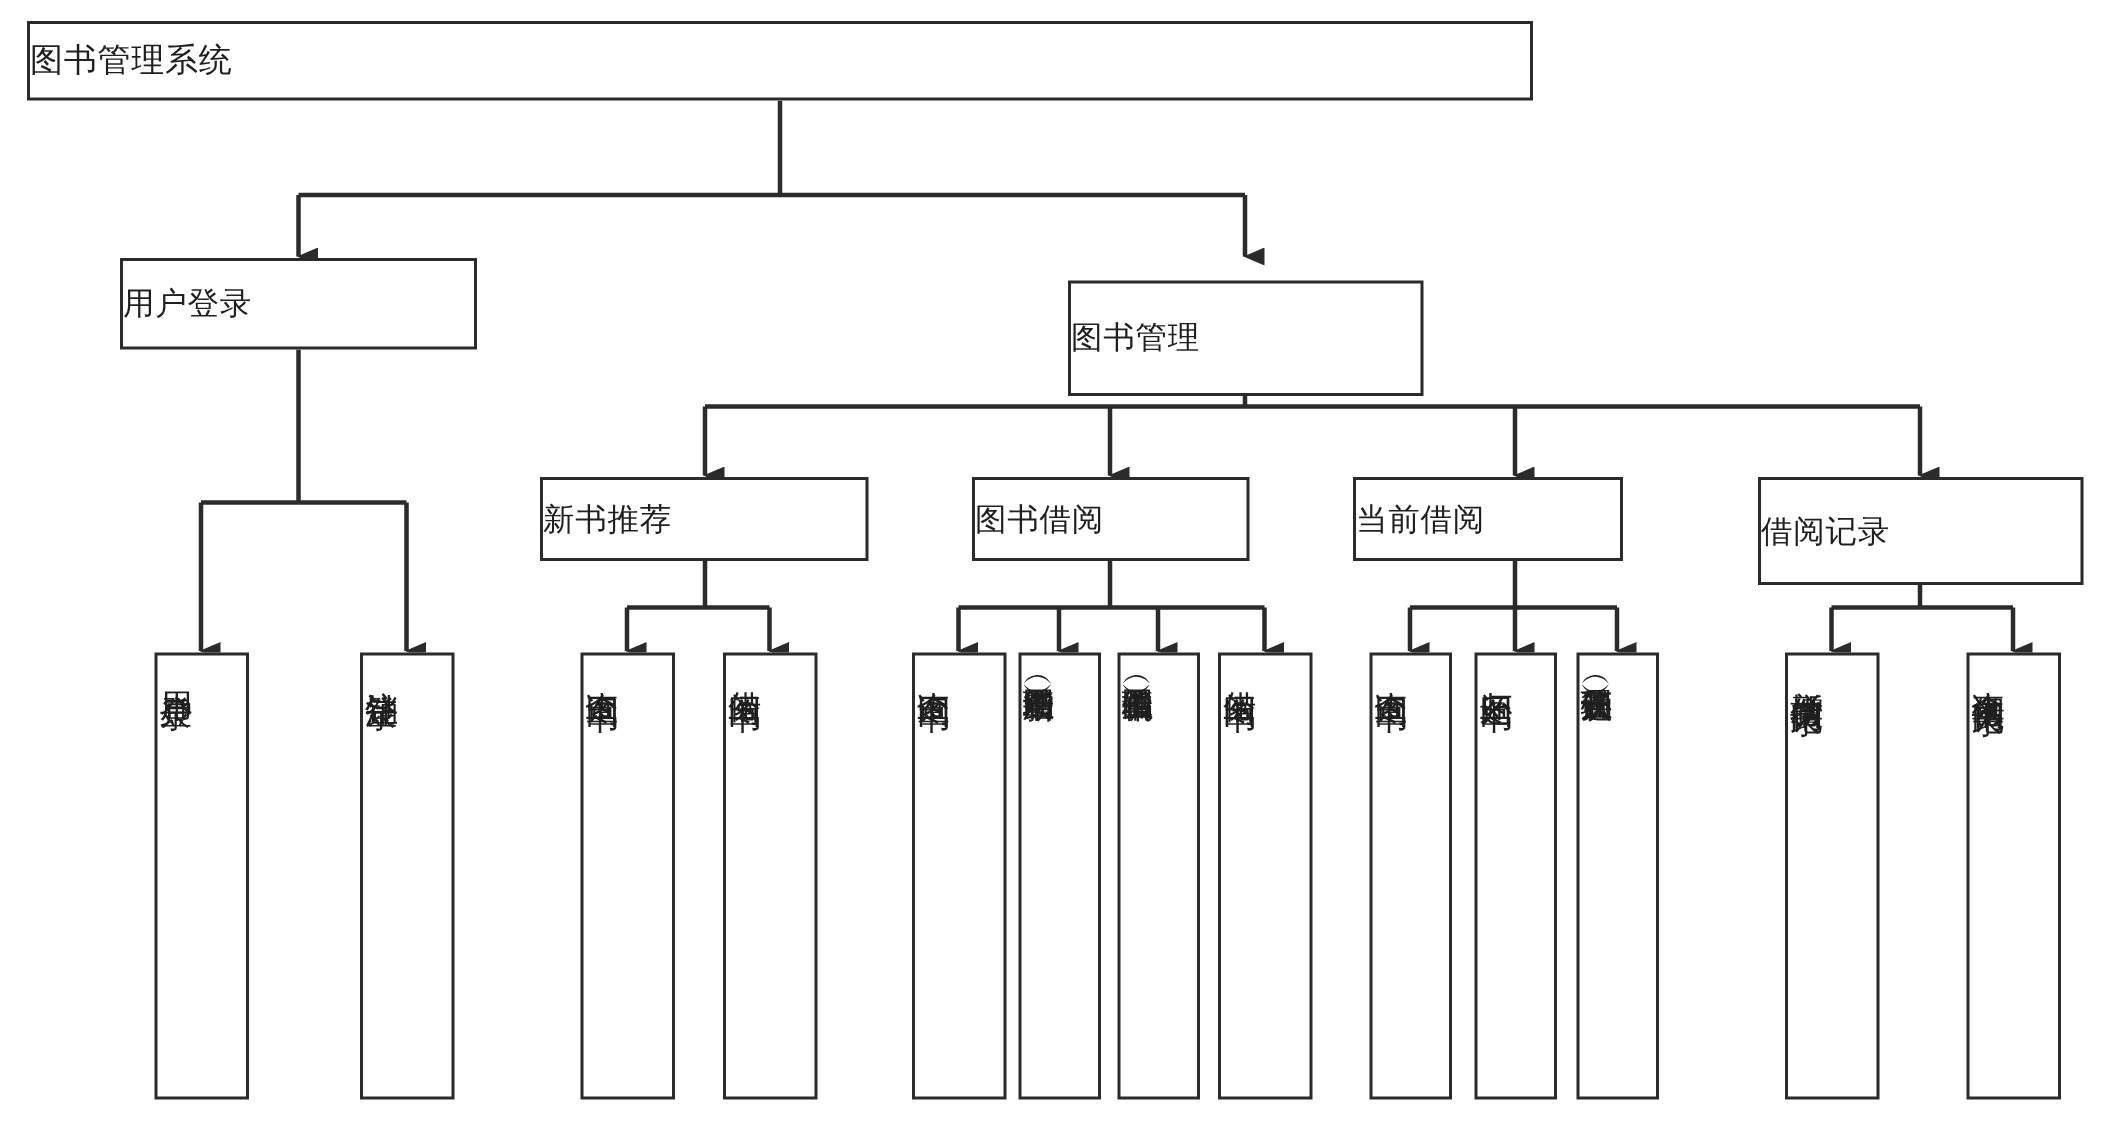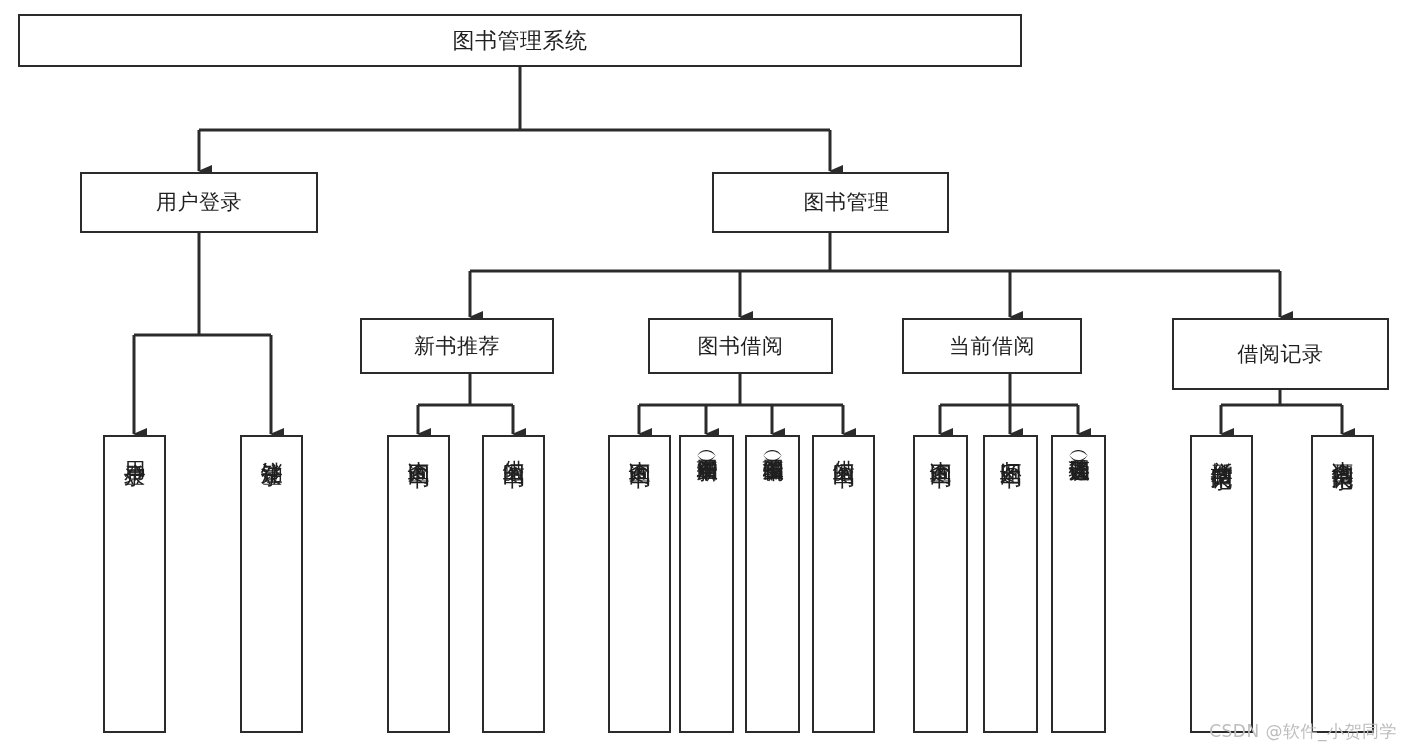--- a/index.html
+++ b/index.html
@@ -27,21 +27,20 @@
     height: 747px;
     pointer-events: none;
   }
   .node {
     position: absolute;
     box-sizing: border-box;
     background: #ffffff;
     border: 2px solid #2b2b2b;
     display: flex;
     align-items: center;
-    justify-content: center;
     overflow: hidden;
   }
   .node .label {
     display: block;
     text-align: center;
     line-height: 1.08;
     color: #1f1f1f;
     letter-spacing: 0.5px;
   }
   
@@ -126,24 +125,24 @@
       </g>
   </svg>
 
   <div id="nodes-layer">
       <div class="node h root" style="left: 18px; top: 14px; width: 1004px; height: 53px;">
         <span class="label">图书管理系统</span>
       </div>
       <div class="node h" style="left: 80px; top: 172px; width: 238px; height: 61px;">
         <span class="label">用户登录</span>
       </div>
-      <div class="node h" style="left: 712px; top: 172px; width: 237px; height: 61px; padding-left: 32px;">
+      <div class="node h" style="left: 712px; top: 187px; width: 237px; height: 77px;">
         <span class="label">图书管理</span>
       </div>
-      <div class="node h" style="left: 360px; top: 318px; width: 194px; height: 56px;">
+      <div class="node h" style="left: 360px; top: 318px; width: 219px; height: 56px;">
         <span class="label">新书推荐</span>
       </div>
       <div class="node h" style="left: 648px; top: 318px; width: 185px; height: 56px;">
         <span class="label">图书借阅</span>
       </div>
       <div class="node h" style="left: 902px; top: 318px; width: 180px; height: 56px;">
         <span class="label">当前借阅</span>
       </div>
       <div class="node h" style="left: 1172px; top: 318px; width: 217px; height: 72px;">
         <span class="label">借阅记录</span>
@@ -182,15 +181,14 @@
         <span class="label">确认归还（管理员）</span>
       </div>
       <div class="node v" style="left: 1190px; top: 435px; width: 63px; height: 298px;">
         <span class="label">新增借阅记录</span>
       </div>
       <div class="node v" style="left: 1311px; top: 435px; width: 63px; height: 298px;">
         <span class="label">查询借阅记录</span>
       </div>
     </div>
 
-  <div id="watermark">CSDN @软件_小贺同学</div>
 
 </div>
 
 </body></html>

